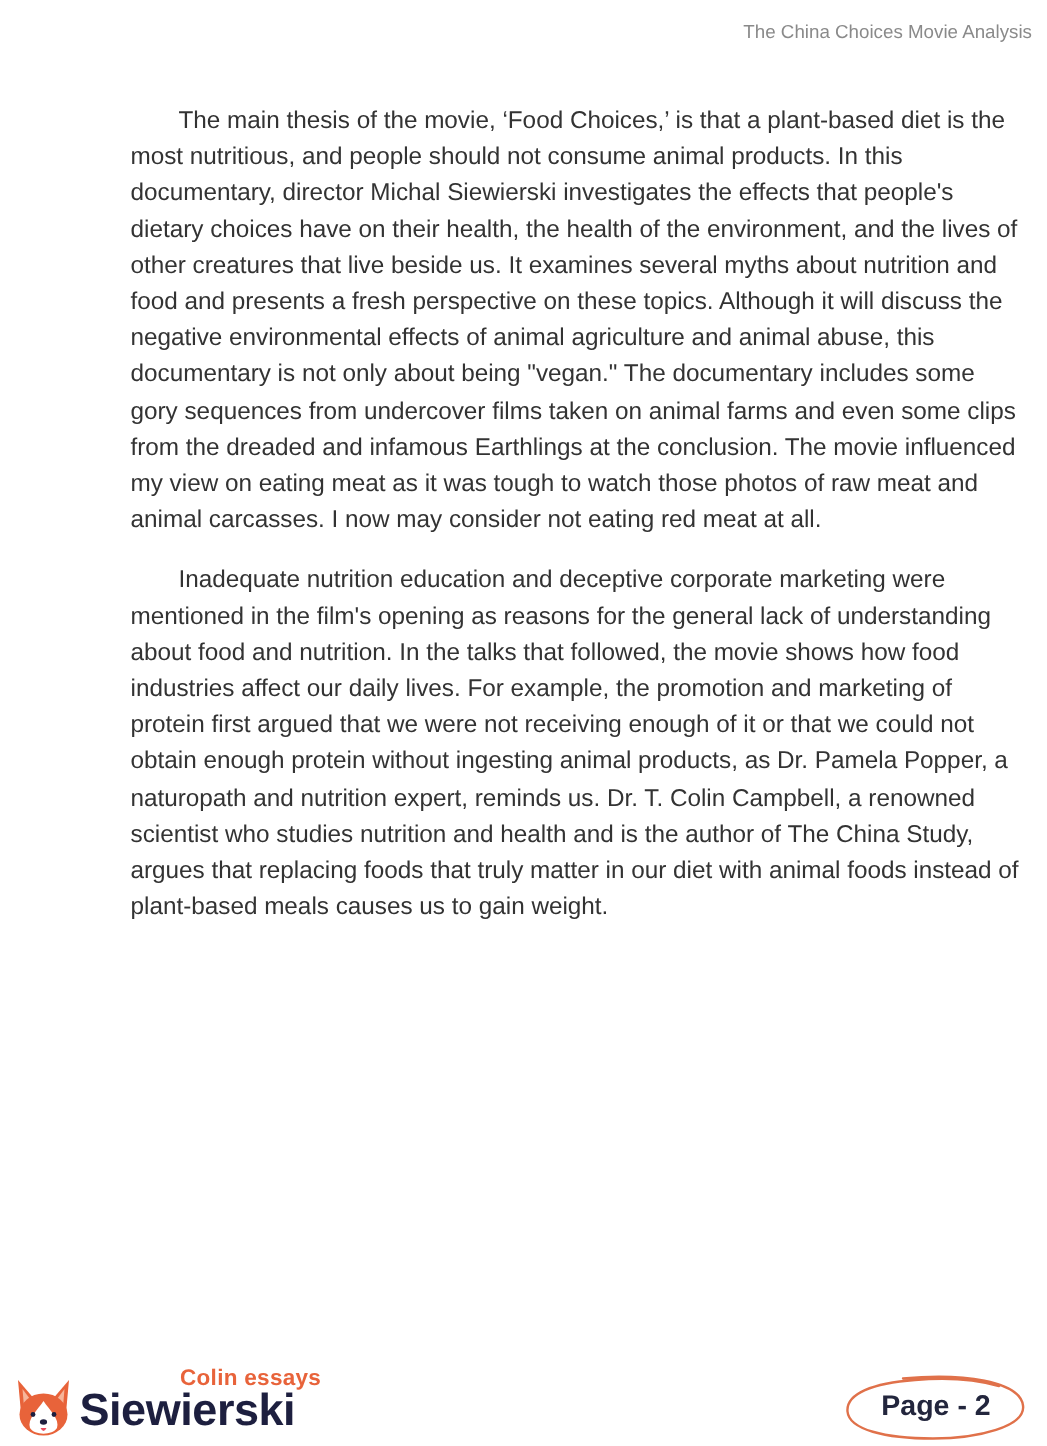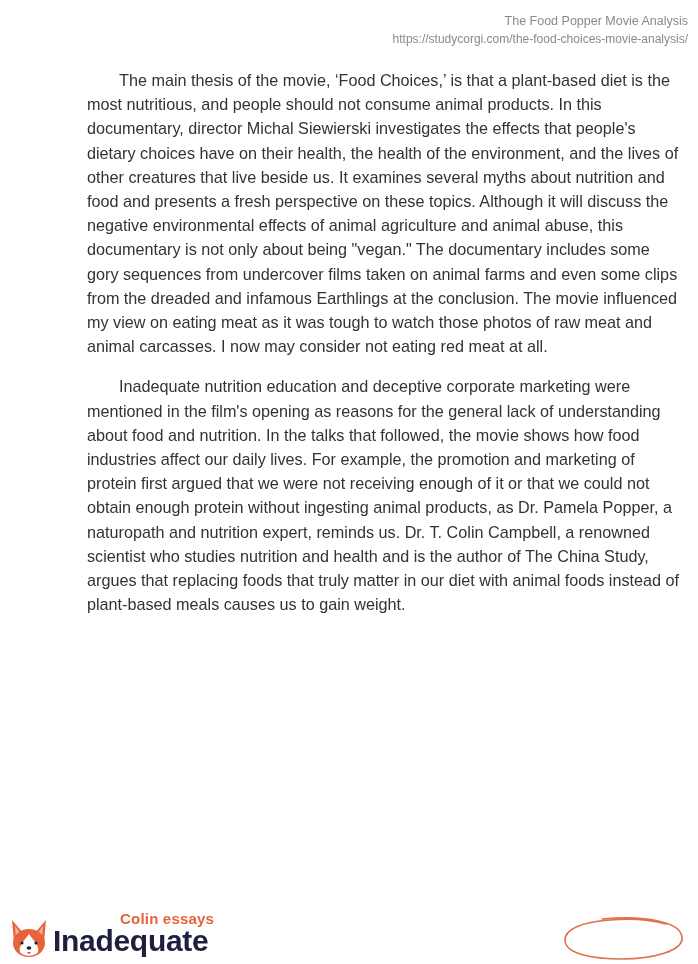--- a/index.html
+++ b/index.html
@@ -88,22 +88,21 @@
       text-align: center;
       font-weight: bold;
       font-size: 19px;
       color: #23263d;
     }
   </style>
 </head>
 <body>
 
 <div class="header">
-  <div class="title">The Food Popper Movie Analysis</div>
-  <div class="url">https://studycorgi.com/the-food-choices-movie-analysis/</div>
+  <div class="title">The China Choices Movie Analysis</div>
 </div>
 
 <div class="content">
   <p>The main thesis of the movie, ‘Food Choices,’ is that a plant-based diet is the most nutritious, and people should not consume animal products. In this documentary, director Michal Siewierski investigates the effects that people's dietary choices have on their health, the health of the environment, and the lives of other creatures that live beside us. It examines several myths about nutrition and food and presents a fresh perspective on these topics. Although it will discuss the negative environmental effects of animal agriculture and animal abuse, this documentary is not only about being "vegan." The documentary includes some gory sequences from undercover films taken on animal farms and even some clips from the dreaded and infamous Earthlings at the conclusion. The movie influenced my view on eating meat as it was tough to watch those photos of raw meat and animal carcasses. I now may consider not eating red meat at all.</p>
   <p>Inadequate nutrition education and deceptive corporate marketing were mentioned in the film's opening as reasons for the general lack of understanding about food and nutrition. In the talks that followed, the movie shows how food industries affect our daily lives. For example, the promotion and marketing of protein first argued that we were not receiving enough of it or that we could not obtain enough protein without ingesting animal products, as Dr. Pamela Popper, a naturopath and nutrition expert, reminds us. Dr. T. Colin Campbell, a renowned scientist who studies nutrition and health and is the author of The China Study, argues that replacing foods that truly matter in our diet with animal foods instead of plant-based meals causes us to gain weight.</p>
 </div>
 
 <div class="footer-logo">
   <span class="logo-icon">
     <svg width="42" height="42" viewBox="0 0 42 42">
@@ -119,20 +118,21 @@
 
       <circle cx="14" cy="25" r="1.6" fill="#1d1f3f"></circle>
       <circle cx="28" cy="25" r="1.6" fill="#1d1f3f"></circle>
 
       <ellipse cx="21" cy="30" rx="2.4" ry="1.8" fill="#1d1f3f"></ellipse>
 
       <path d="M19 34 Q21 38 23 34 Z" fill="#e84a5f"></path>
     </svg>
   </span>
   <span class="logo-tagline">Colin essays</span>
-  <span class="logo-name">Inadequate</span>
+  <span class="logo-name">Siewierski</span>
 </div>
 
 <div class="page-indicator">
   <svg width="124" height="46" viewBox="0 0 124 46">
     <path d="M40 4 C80 0 118 6 120 22 C122 36 90 44 60 44 C28 44 4 38 3 26 C2 14 20 7 48 5 C70 3 90 5 104 9" fill="none" stroke="#e0714a" stroke-width="1.6" stroke-linecap="round"></path>
   </svg>
+  <div class="page-label">Page - 2</div>
 </div>
 
 </body></html>

